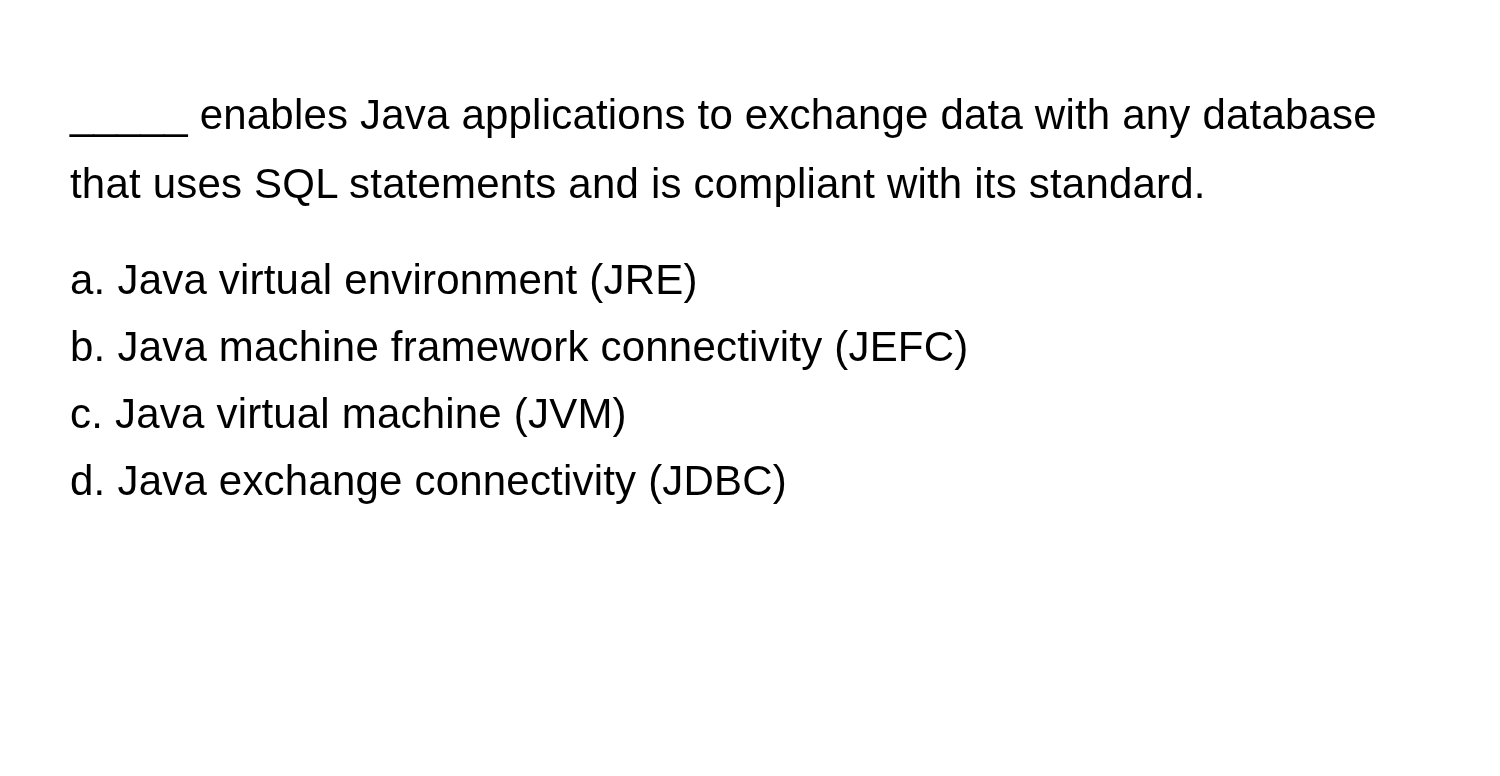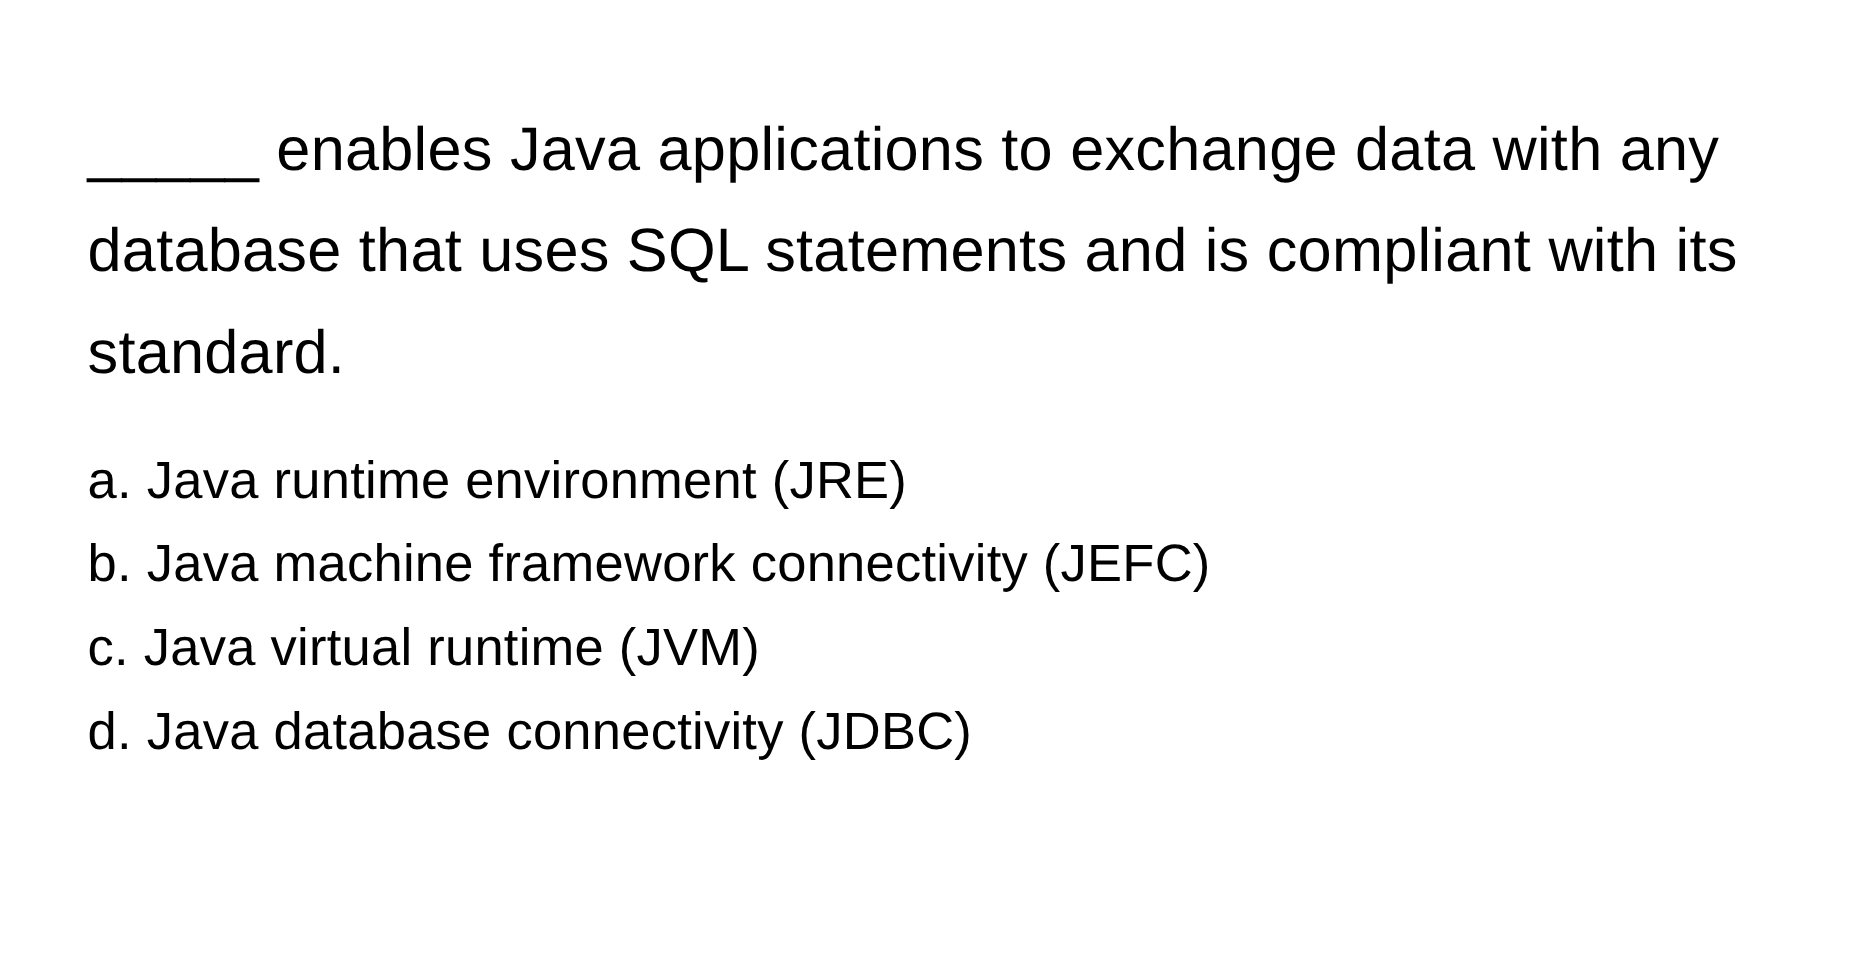--- a/index.html
+++ b/index.html
@@ -9,21 +9,21 @@
     }
     body {
       background: #ffffff;
       font-family: -apple-system, BlinkMacSystemFont, "Segoe UI", Helvetica, Arial, sans-serif;
       color: #000000;
       width: 1500px;
       height: 776px;
       padding: 80px 70px;
     }
     .question-text {
-      font-size: 49px;
+      font-size: 42px;
       line-height: 1.65;
       font-weight: 400;
       margin-bottom: 28px;
       letter-spacing: 0.2px;
     }
     .options {
       font-size: 42px;
       line-height: 1.55;
       font-weight: 400;
       letter-spacing: 0.2px;
@@ -41,27 +41,27 @@
     }
   </style>
 </head>
 <body>
 
 <div class="question-text">_____ enables Java applications to exchange data with any database that uses SQL statements and is compliant with its standard.</div>
 
 <div class="options">
   <div class="option-row">
     <span class="option-letter">a.</span>
-    <span class="option-text">Java runtime environment (JRE)</span>
+    <span class="option-text">Java virtual environment (JRE)</span>
   </div>
   <div class="option-row">
     <span class="option-letter">b.</span>
     <span class="option-text">Java machine framework connectivity (JEFC)</span>
   </div>
   <div class="option-row">
     <span class="option-letter">c.</span>
-    <span class="option-text">Java virtual runtime (JVM)</span>
+    <span class="option-text">Java virtual machine (JVM)</span>
   </div>
   <div class="option-row">
     <span class="option-letter">d.</span>
-    <span class="option-text">Java database connectivity (JDBC)</span>
+    <span class="option-text">Java exchange connectivity (JDBC)</span>
   </div>
 </div>
 
 </body></html>

